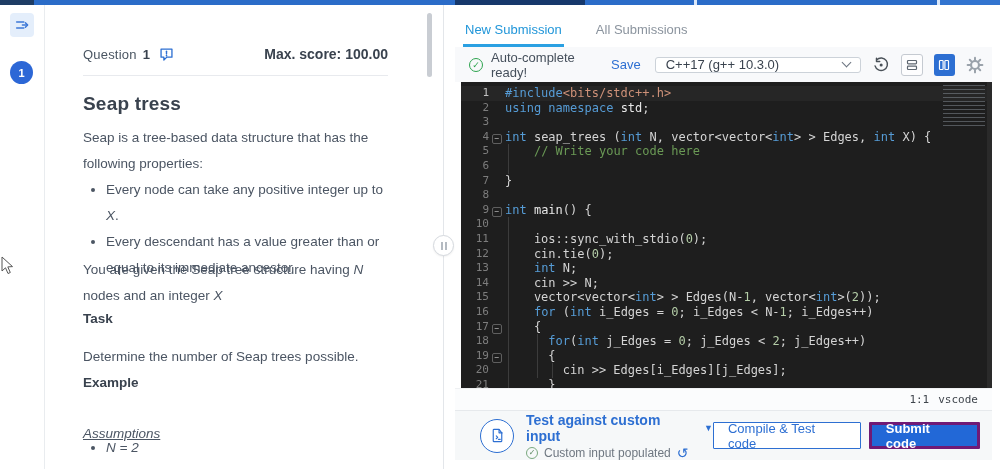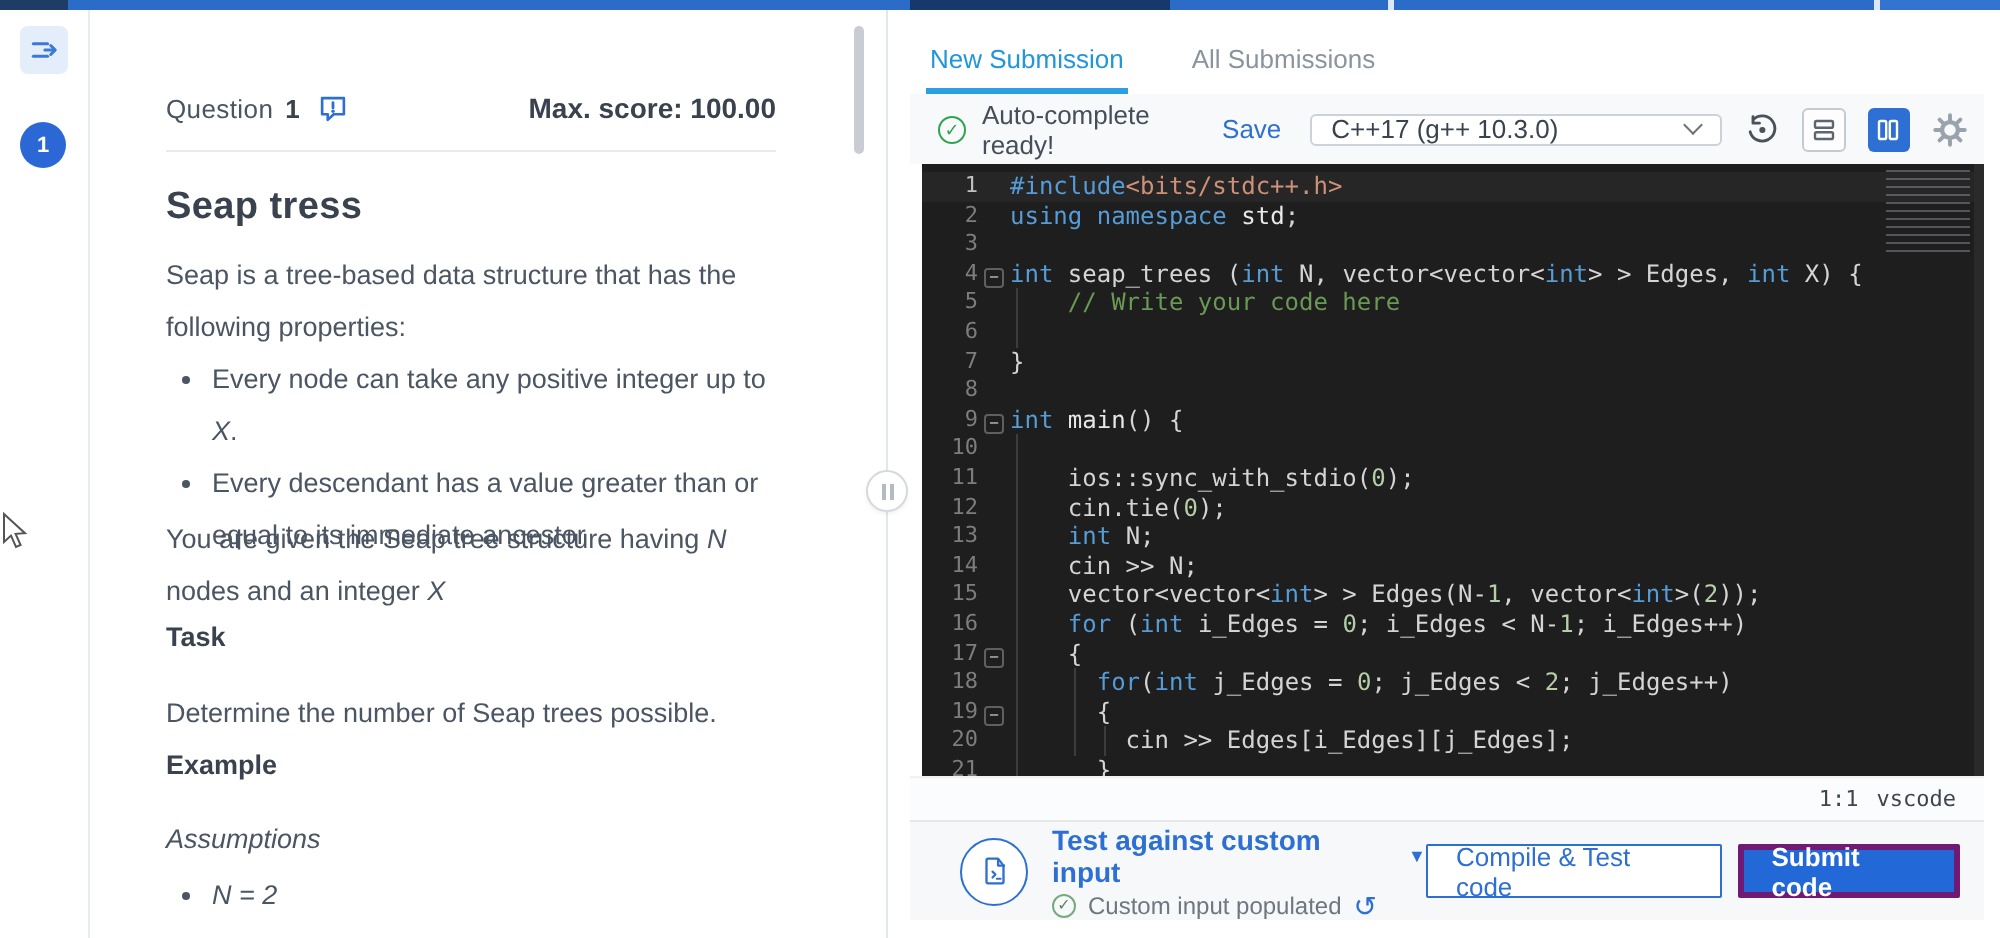--- a/index.html
+++ b/index.html
@@ -27,21 +27,21 @@
   .q-title { position:absolute; top:88px; left:37px; font-size:19px; font-weight:600; color:#39424e; letter-spacing:.2px; }
   .q-text { font-size:13.5px; color:#4b5563; line-height:26px; }
   .q-intro { position:absolute; top:120px; left:37px; width:320px; }
   .q-bullets { position:absolute; top:172px; left:37px; width:312px; }
   .q-bullets ul { list-style:disc; padding-left:23px; }
   .q-given { position:absolute; top:252px; left:37px; width:320px; }
   .q-h2 { font-size:13.5px; font-weight:bold; color:#39424e; }
   .q-task-h { position:absolute; top:306px; left:37px; }
   .q-task-t { position:absolute; top:339px; left:37px; width:320px; }
   .q-example-h { position:absolute; top:370px; left:37px; }
-  .q-assumptions { position:absolute; top:402px; left:37px; font-style:italic; }
+  .q-assumptions { position:absolute; top:416px; left:37px; font-style:italic;text-decoration:underline; }
   .q-lastbullet { position:absolute; top:430px; left:37px; width:312px; }
   .q-lastbullet ul { list-style:disc; padding-left:23px; }
   .em { font-style:italic; }
   .qscroll { position:absolute; top:8px; left:381px; width:5px; height:64px; background:#c9cdd3; border-radius:3px; }
 
   
   .vdivider { position:absolute; top:5px; left:443px; width:1px; height:464px; background:#e3e6ea; }
   .drag-handle { position:absolute; top:235px; left:433px; width:21px; height:21px; background:#fff; border:1px solid #d5d9de; border-radius:50%; display:flex; align-items:center; justify-content:center; cursor:col-resize; box-shadow:0 1px 2px rgba(0,0,0,.06); }
   .drag-handle i { width:2px; height:8px; background:#b4bac1; display:inline-block; margin:0 1px; }
 

